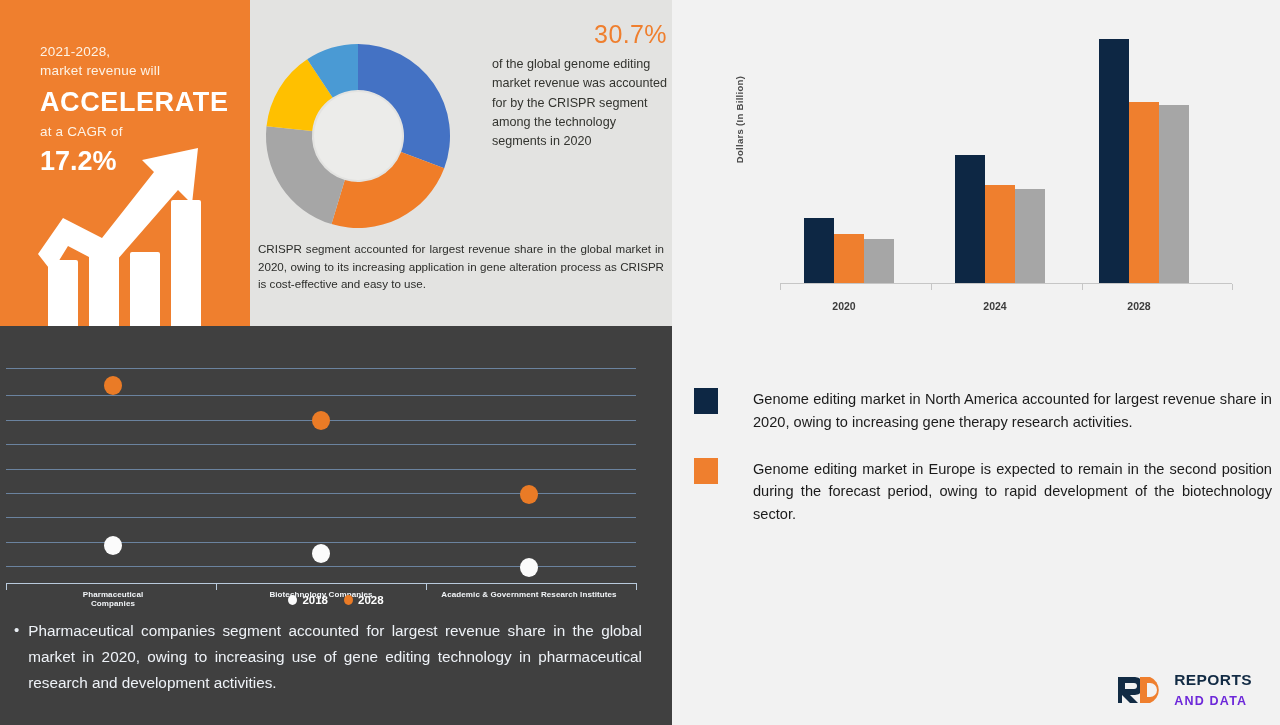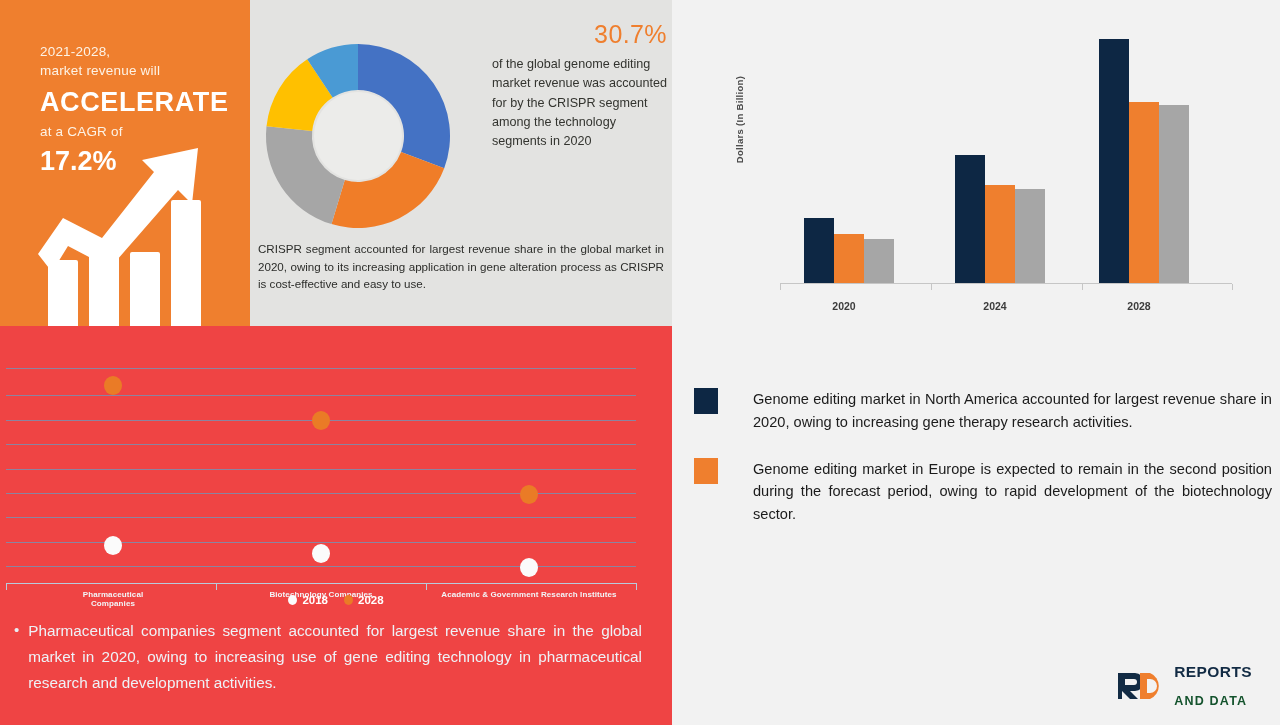--- a/index.html
+++ b/index.html
@@ -34,21 +34,21 @@
   .donut-pct { font-size: 25px; color: #ef7f2e; letter-spacing: .4px; margin-bottom: 6px; text-align: right; }
   .donut-desc { font-size: 12.6px; line-height: 19.3px; color: #33342f; }
   .donut-note {
     position: absolute; left: 8px; top: 240px; width: 406px;
     font-size: 11.6px; line-height: 17.5px; color: #2c2d2a; text-align: justify;
   }
 
   
   .panel-dots {
     position: absolute; left: 0; top: 326px; width: 692px; height: 399px;
-    background: #ef4444;
+    background: #404040;
     background-image: linear-gradient(135deg,#082banchor 0%,#07203f 100%);
   }
   .dotchart { position: absolute; left: 0; top: 14px; width: 672px; height: 248px; }
   .gridline { position: absolute; left: 6px; width: 630px; height: 1px; background: #7593b5; opacity: .82; }
   .axis-line { position: absolute; left: 6px; width: 630px; height: 1px; background: #b9cadc; }
   .tick { position: absolute; width: 1px; height: 7px; background: #b9cadc; }
   .dot { position: absolute; width: 18px; height: 19px; border-radius: 50%; margin-left: -9px; margin-top: -9.5px; }
   .dot.o { background: #ea7b26; }
   .dot.w { background: #fbfbfb; }
   .cat-label {
@@ -99,21 +99,21 @@
 
   .facts { position: absolute; left: 22px; top: 388px; width: 578px; }
   .fact { display: flex; gap: 35px; margin-bottom: 24px; }
   .fact-swatch { width: 24px; height: 26px; flex: 0 0 24px; }
   .fact-text { font-size: 14.6px; line-height: 22.8px; color: #1b1b1b; text-align: justify; }
 
   .logo { position: absolute; right: 28px; bottom: 18px; display: flex; align-items: center; gap: 6px; }
   .logo-mark { position: relative; width: 52px; height: 30px; }
   .logo-words { display: flex; flex-direction: column; line-height: 1; }
   .logo-rep { font-size: 15.5px; font-weight: bold; color: #122b44; letter-spacing: .4px; }
-  .logo-and { font-size: 12.5px; font-weight: bold; color: #14532d; letter-spacing: 1.2px; margin-top: 15px; }
+  .logo-and { font-size: 12.5px; font-weight: bold; color: #6d28d9; letter-spacing: 1.2px; margin-top: 7px; }
 </style>
 </head>
 <body>
 
 <div id="root">
 
   <div class="panel-cagr">
     <div class="cagr-line">2021-2028,</div>
     <div class="cagr-line">market revenue will</div>
     <div class="cagr-accel">ACCELERATE</div>

